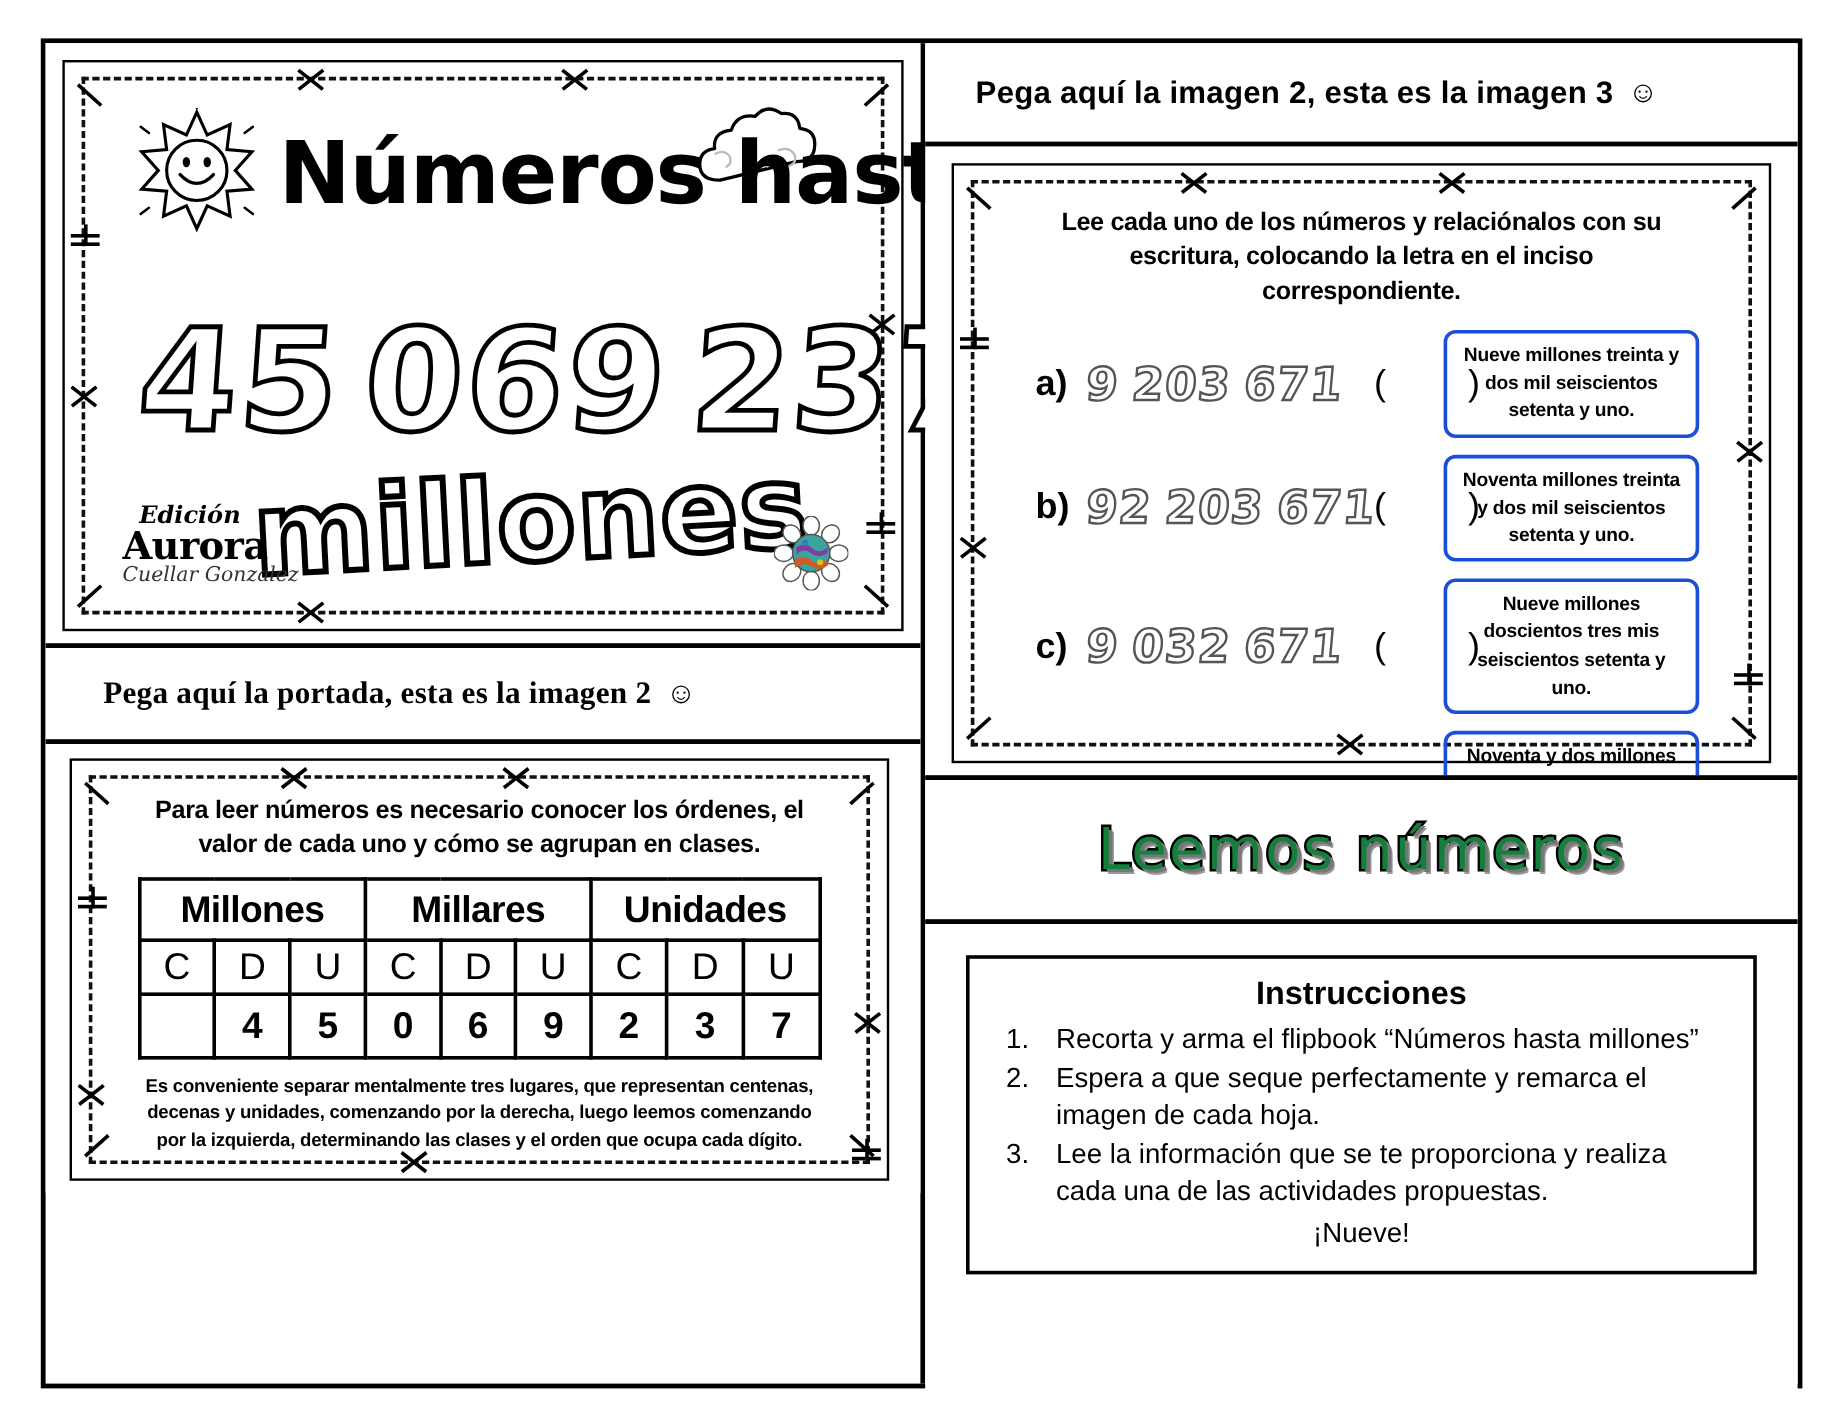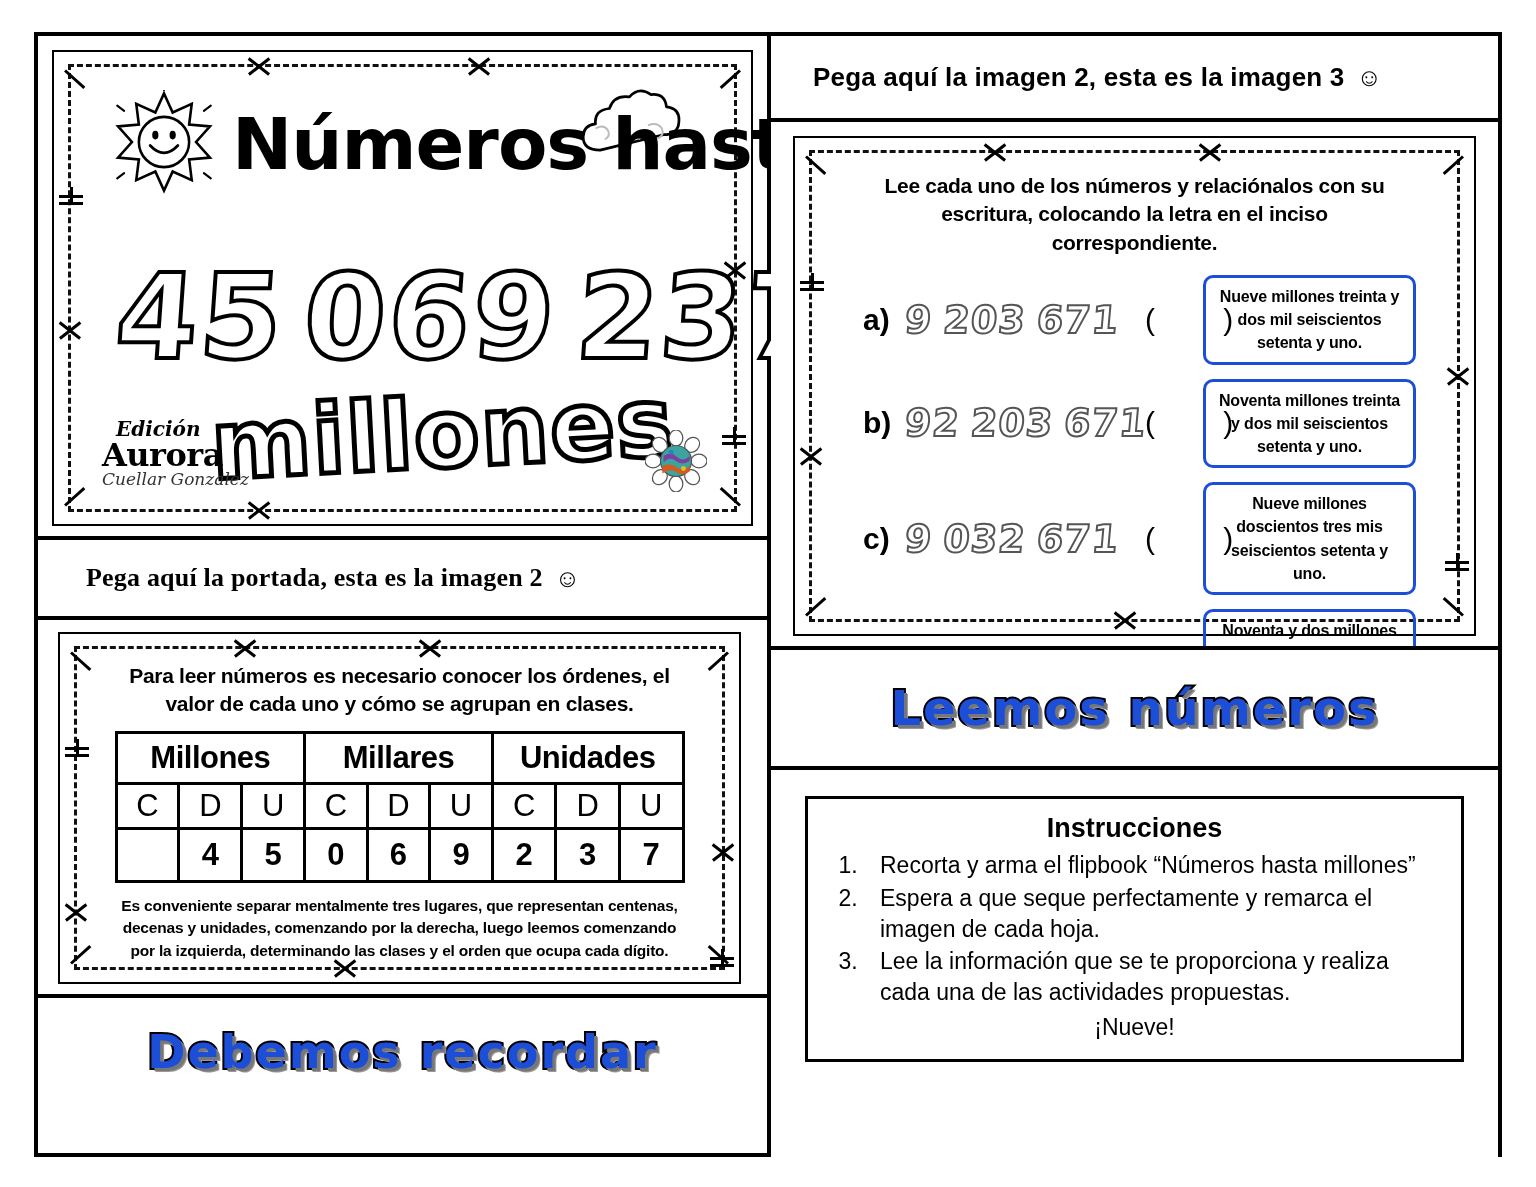--- a/index.html
+++ b/index.html
@@ -126,24 +126,24 @@
     display: inline-block;
     margin-left: 12px;
     font-size: 25px;
     line-height: 1;
   }
 
   
   .bubble-title {
     text-align: center;
     font-family: "DejaVu Sans", sans-serif;
-    font-weight: bold;
+    font-weight: normal;
     font-size: 50px;
     letter-spacing: 2px;
-    color: #1d4ed8;
+    color: #15803d;
     -webkit-text-stroke: 4px #000;
     paint-order: stroke fill;
     text-shadow:
        3px 3px 0 #777,
        4px 4px 0 #999;
     line-height: 1.05;
   }
 
   
   .cover-inner {
@@ -495,23 +495,20 @@
               <td class="digit">7</td>
             </tr>
           </tbody>
             </table>
 
           <div class="pv-note">Es conveniente separar mentalmente tres lugares, que representan centenas, decenas y unidades, comenzando por la derecha, luego leemos comenzando por la izquierda, determinando las clases y el orden que ocupa cada dígito.</div>
         </div>
       </div>
     </div>
 
-    <div class="panel" style="height:113px; display:flex; align-items:center; justify-content:center;">
-      <div class="bubble-title" style="font-size:46px;">Debemos recordar</div>
-    </div>
   </div>
 
   <div class="col-right">
 
     <div class="panel" style="height:82px;">
       <div class="paste-strip" style="padding-left:42px;">
         <span>Pega aquí la imagen 2, esta es la imagen 3</span>
         <span class="smiley">☺</span>
       </div>
     </div>

